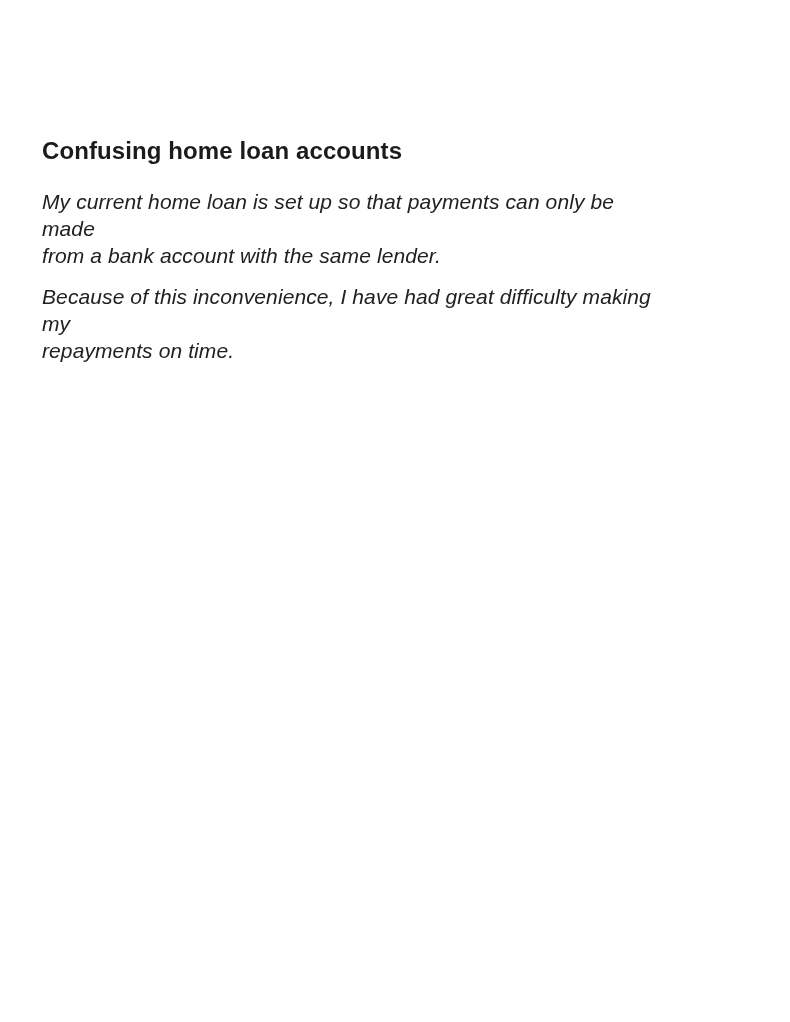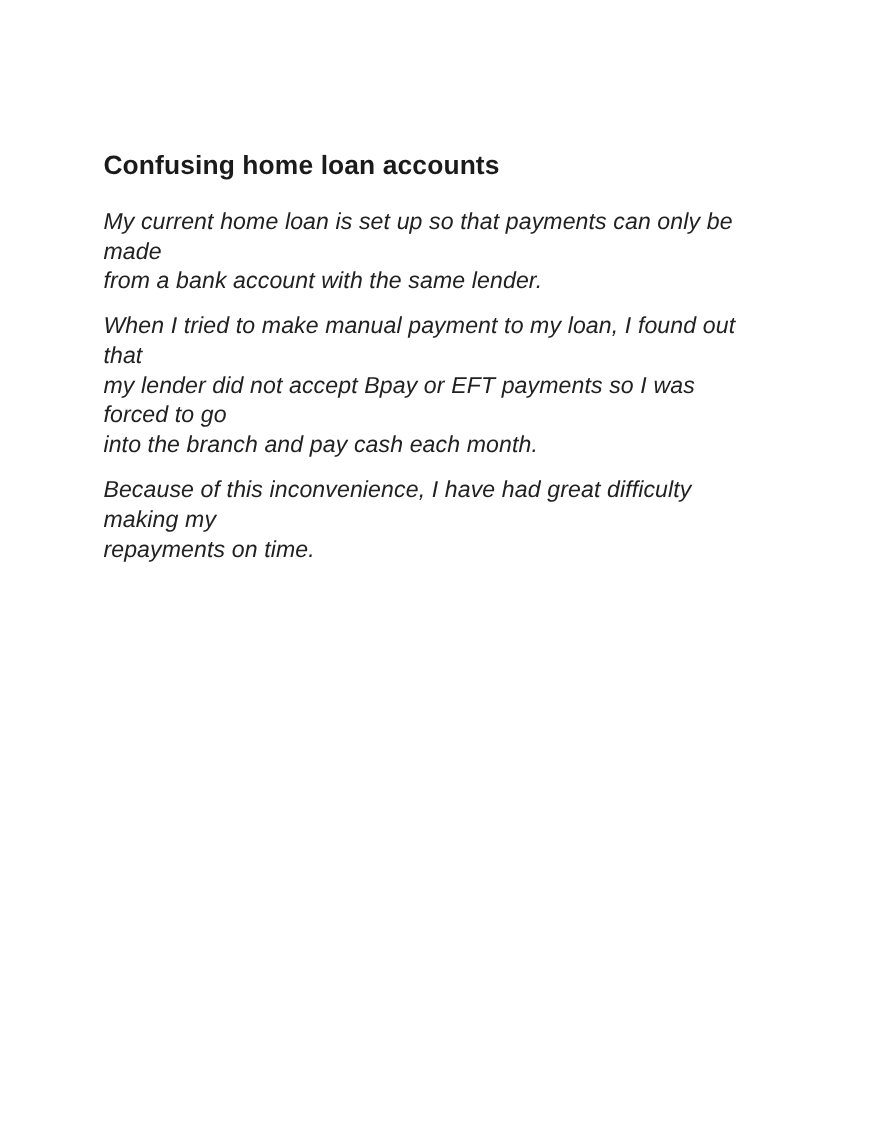--- a/index.html
+++ b/index.html
@@ -7,21 +7,21 @@
     padding: 0;
     background: #ffffff;
   }
   .page {
     position: relative;
     width: 790px;
     height: 1022px;
     background: #ffffff;
     font-family: "Liberation Sans", "DejaVu Sans", sans-serif;
     box-sizing: border-box;
-    padding: 136px 96px 0 94px;
+    padding: 136px 96px 0 42px;
     overflow: hidden;
   }
   .doc-title {
     margin: 0 0 22px 0;
     font-size: 24px;
     line-height: 1.25;
     font-weight: 700;
     font-style: normal;
     color: #1b1b1b;
     letter-spacing: 0.1px;
@@ -41,19 +41,16 @@
 <body>
 
 <div class="page">
   <h1 class="doc-title">Confusing home loan accounts</h1>
 
   <p class="doc-paragraph">My current home loan is set up so that payments can only be made
 from a bank account with the same lender.</p>
 
 
 
-  <p class="doc-paragraph">When I tried to make manual payment to my loan, I found out that
-my lender did not accept Bpay or EFT payments so I was forced to go
-into the branch and pay cash each month.</p>
 
   <p class="doc-paragraph">Because of this inconvenience, I have had great difficulty making my
 repayments on time.</p>
 </div>
 
 </body></html>

